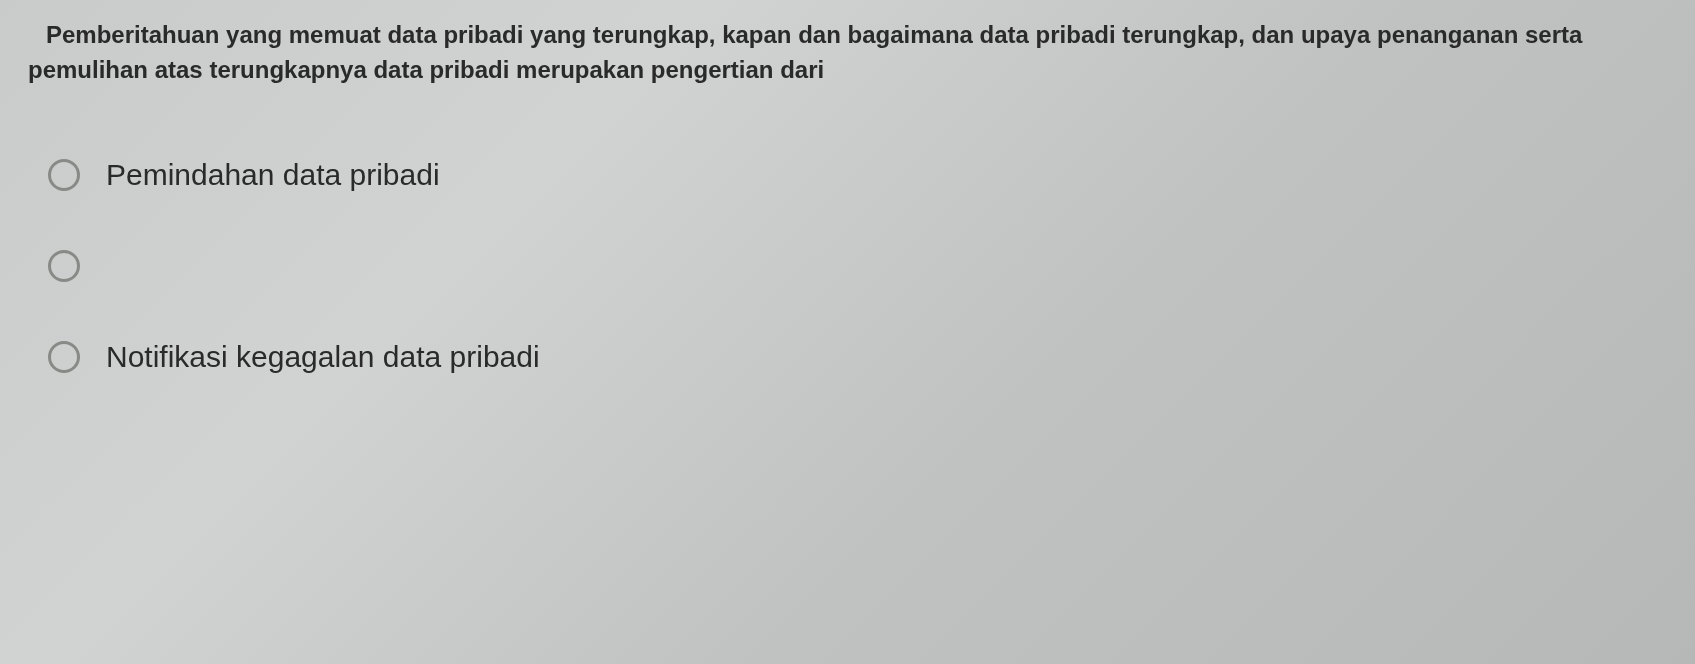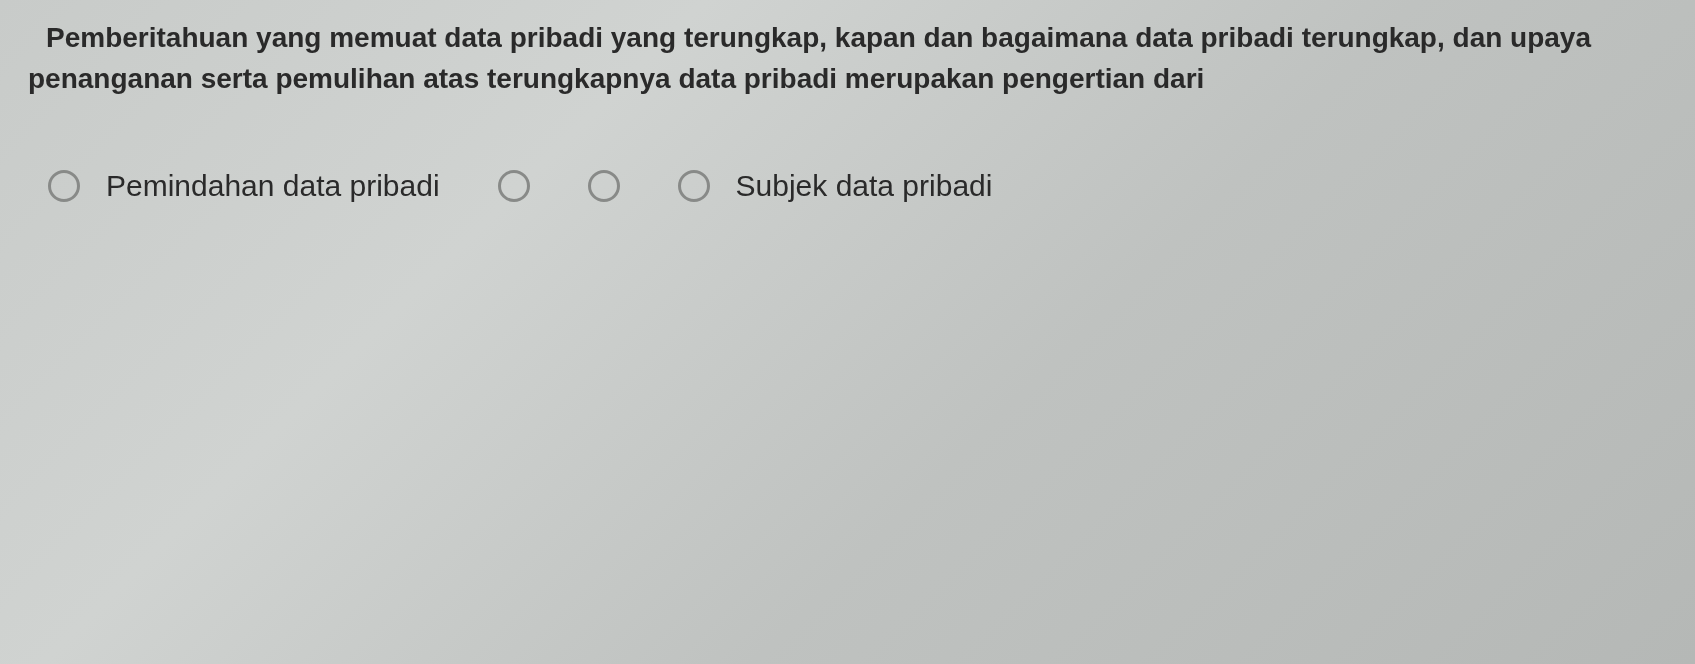--- a/index.html
+++ b/index.html
@@ -10,30 +10,30 @@
     body {
       width: 1695px;
       height: 664px;
       background: linear-gradient(135deg, #c8cbc9 0%, #d0d3d1 30%, #bfc2c0 60%, #b5b8b6 100%);
       font-family: 'Segoe UI', Arial, sans-serif;
       padding: 18px 28px;
       color: #2a2a2a;
       overflow: hidden;
     }
     .question {
-      font-size: 28px;
+      font-size: 24px;
       font-weight: 600;
       line-height: 1.45;
       color: #2a2a2a;
       margin-bottom: 70px;
       text-indent: 18px;
     }
     .options {
       display: flex;
-      flex-direction: row;
+      flex-direction: column;
       gap: 58px;
       padding-left: 20px;
     }
     .option {
       display: flex;
       align-items: center;
       gap: 26px;
       cursor: pointer;
     }
     .radio {
@@ -58,18 +58,15 @@
 <div class="options">
   <div class="option">
     <div class="radio"></div>
     <span class="option-label">Pemindahan data pribadi</span>
   </div>
   <div class="option">
     <div class="radio"></div>
   </div>
   <div class="option">
     <div class="radio"></div>
-  </div>
-  <div class="option">
-    <div class="radio"></div>
-    <span class="option-label">Subjek data pribadi</span>
+    <span class="option-label">Notifikasi kegagalan data pribadi</span>
   </div>
 </div>
 
 </body></html>

